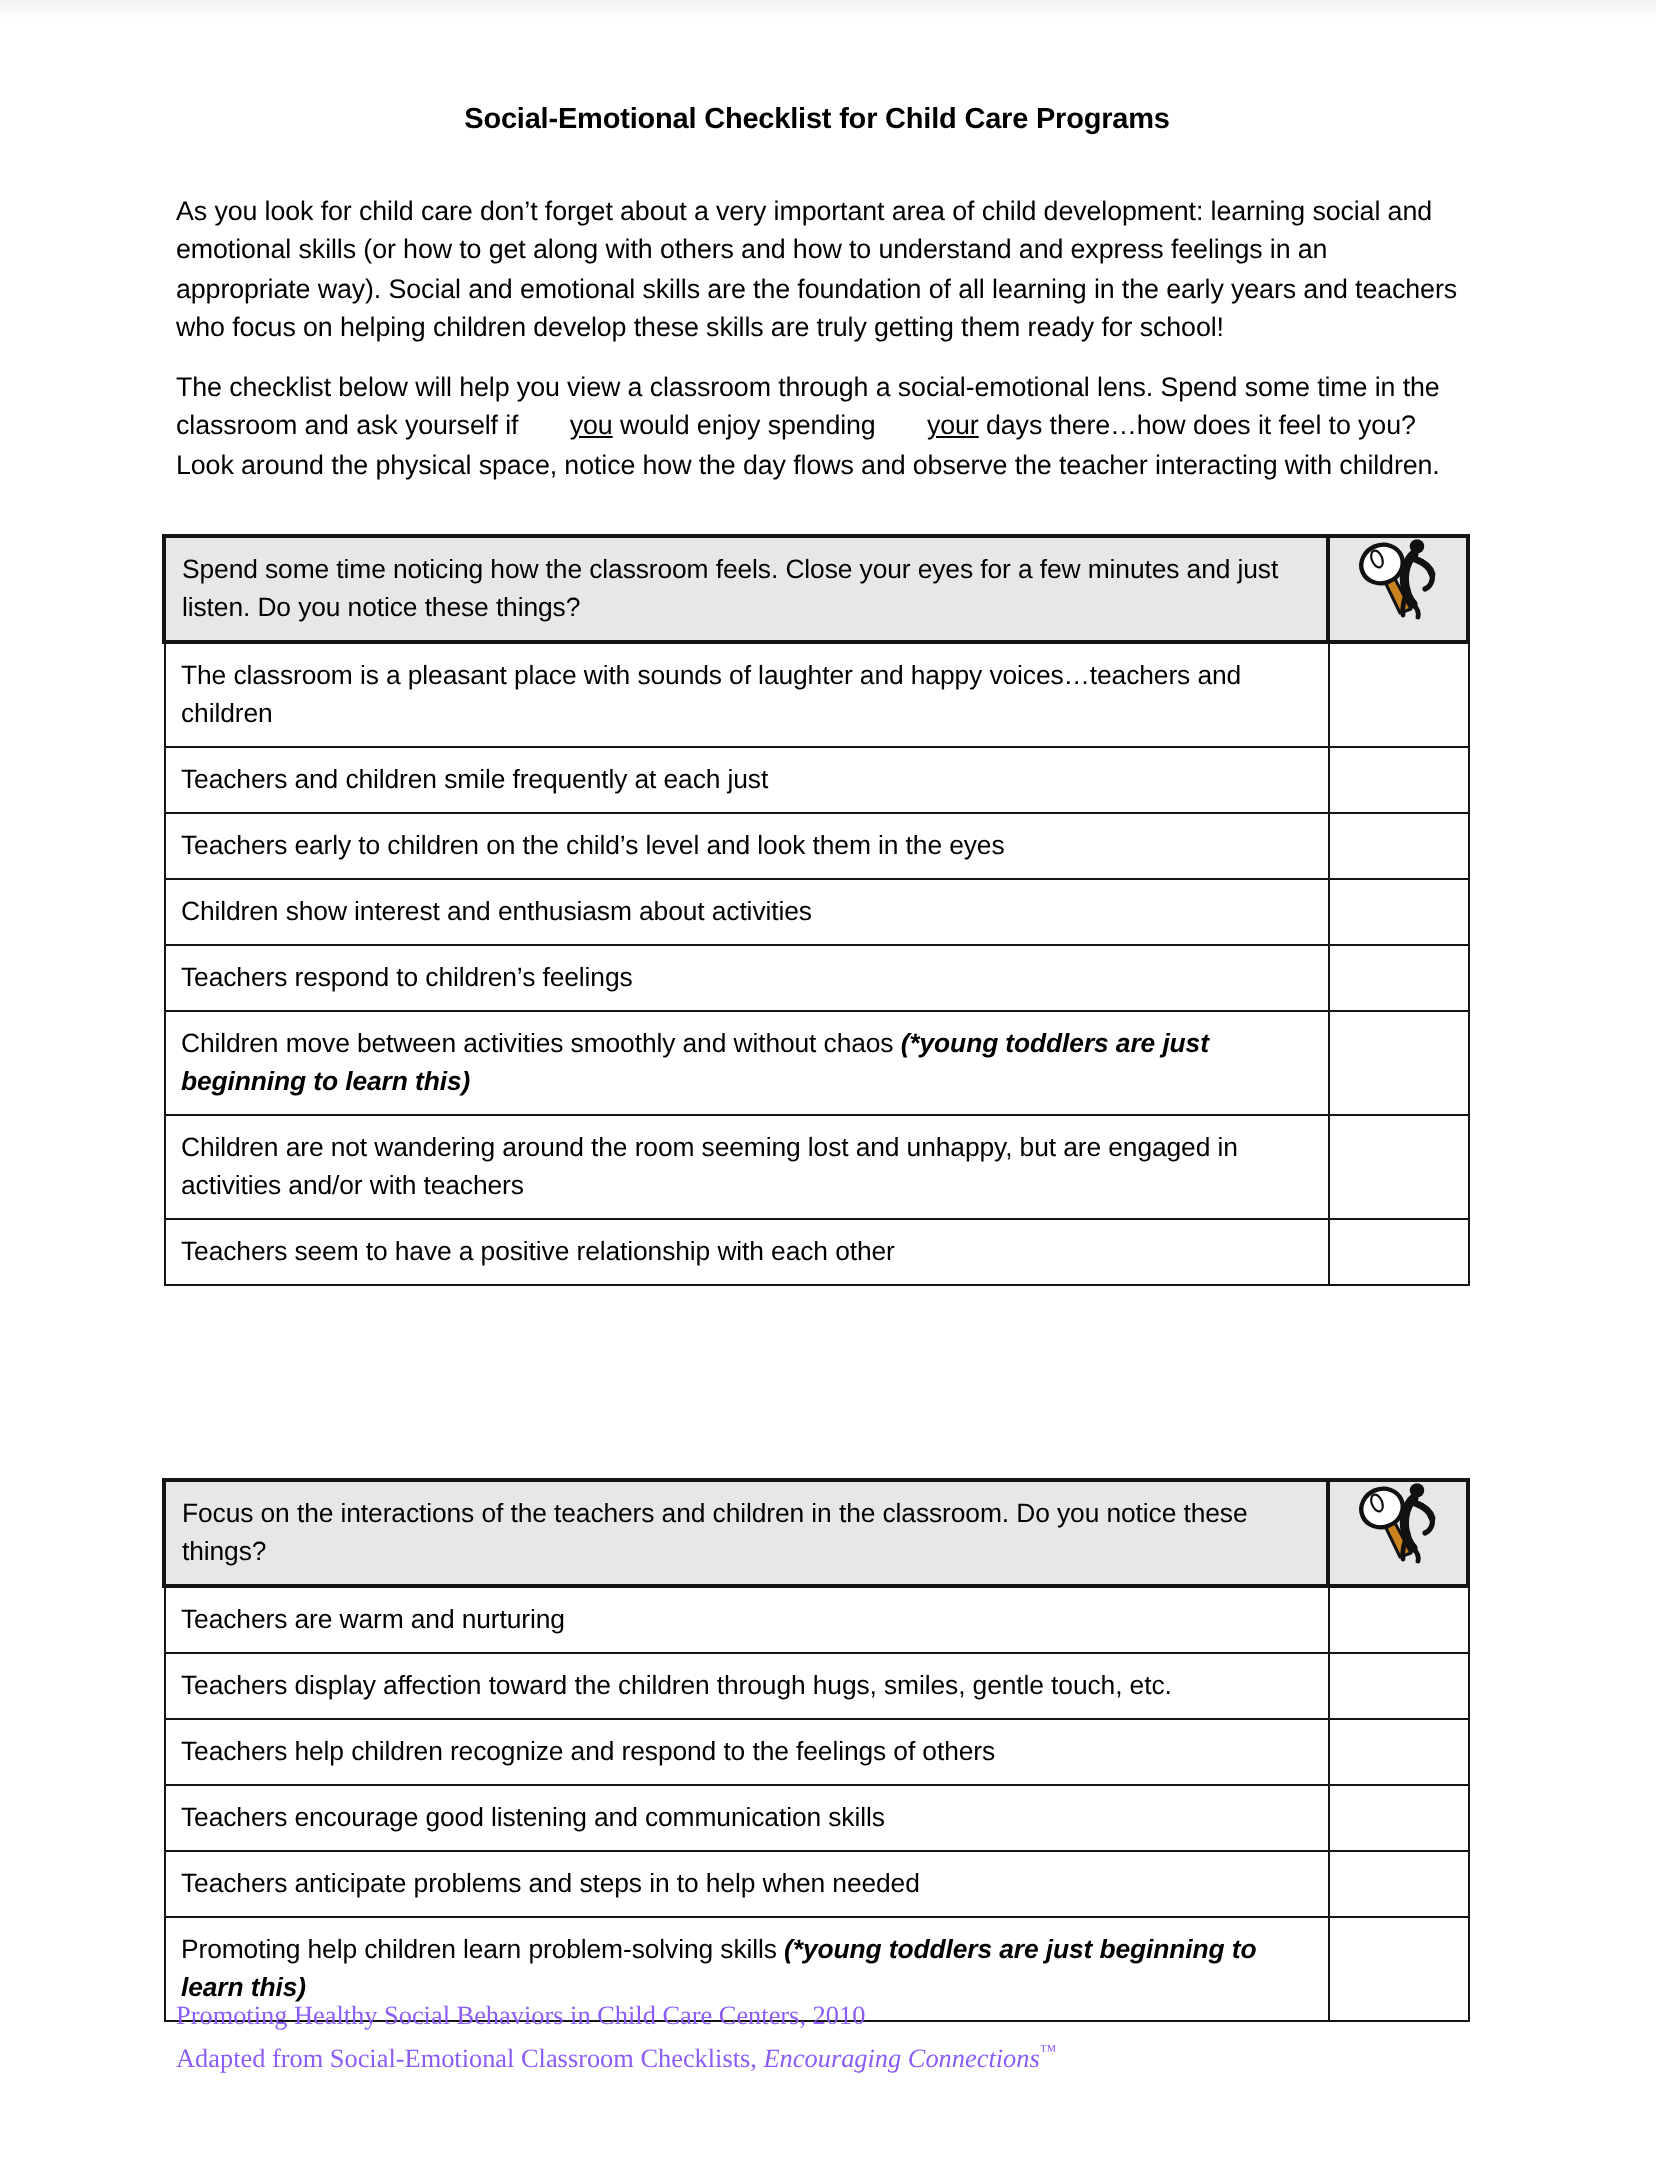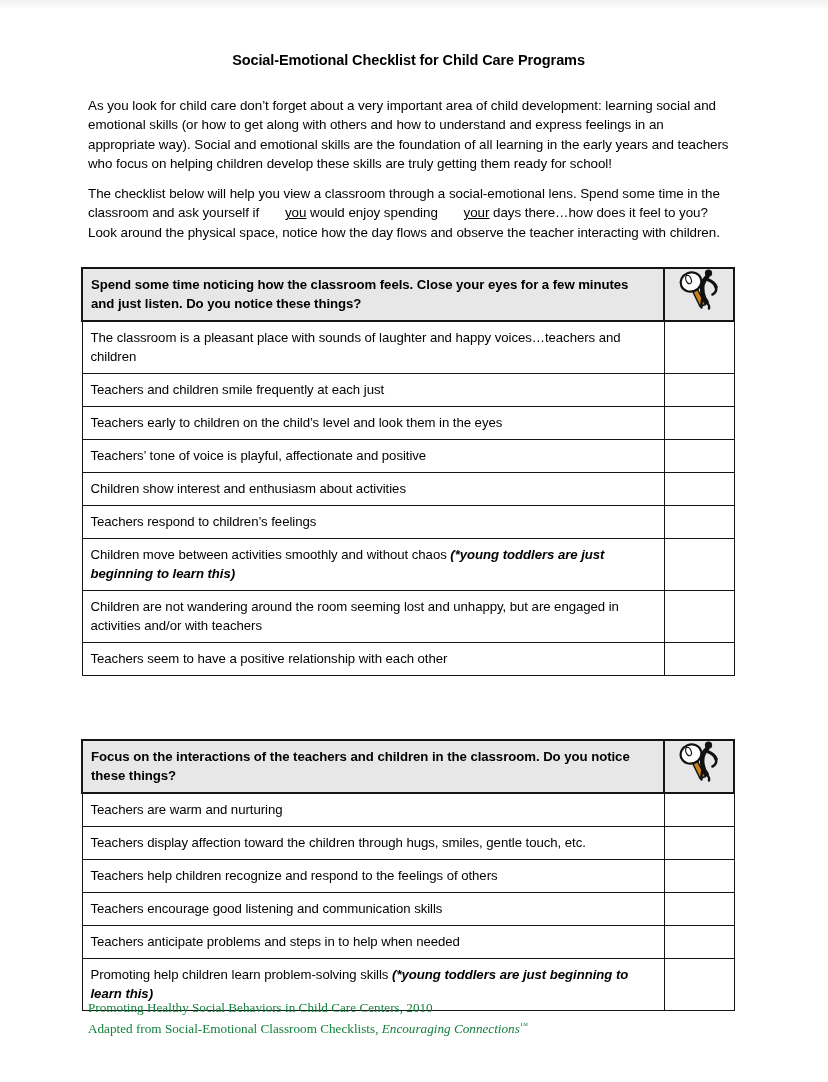--- a/index.html
+++ b/index.html
@@ -70,21 +70,21 @@
     font-size: 13.2px;
     line-height: 19px;
     letter-spacing: -0.05px;
   }
   table.checklist td.mark-col {
     width: 68px;
     padding: 0;
   }
   table.checklist tr.header-row td {
     background: #e7e7e7;
-    font-weight: bold;
+    font-weight: normal;
     border-width: 2px;
     margin-top: 44px;
   }
   table.checklist tr.header-row td.mark-col {
     background: #e7e7e7;
   }
   .note-italic {
     font-style: italic;
     font-weight: bold;
   }
@@ -98,21 +98,21 @@
   .lens-icon { display: block; }
 
   .footer {
     position: absolute;
     left: 88px;
     top: 1000px;
     width: 640px;
     font-family: "Liberation Serif", serif;
     font-size: 13.2px;
     line-height: 16.5px;
-    color: #15803d;
+    color: #8b5cf6;
   }
   .footer em { font-style: italic; }
   .footer sup { font-size: 8.5px; vertical-align: super; }
 </style>
 </head>
 <body>
 
 <div class="top-band"></div>
 
 <div class="page">
@@ -151,24 +151,20 @@
         </tr>
         <tr>
           <td><span>Teachers and children smile frequently at each just</span></td>
           <td class="mark-col"></td>
         </tr>
         <tr>
           <td><span>Teachers early to children on the child’s level and look them in the eyes</span></td>
           <td class="mark-col"></td>
         </tr>
         <tr>
-          <td><span>Teachers’ tone of voice is playful, affectionate and positive</span></td>
-          <td class="mark-col"></td>
-        </tr>
-        <tr>
           <td><span>Children show interest and enthusiasm about activities</span></td>
           <td class="mark-col"></td>
         </tr>
         <tr>
           <td><span>Teachers respond to children’s feelings</span></td>
           <td class="mark-col"></td>
         </tr>
         <tr>
           <td><span>Children move between activities smoothly and without chaos </span><span class="note-italic">(*young toddlers are just beginning to learn this)</span></td>
           <td class="mark-col"></td>

